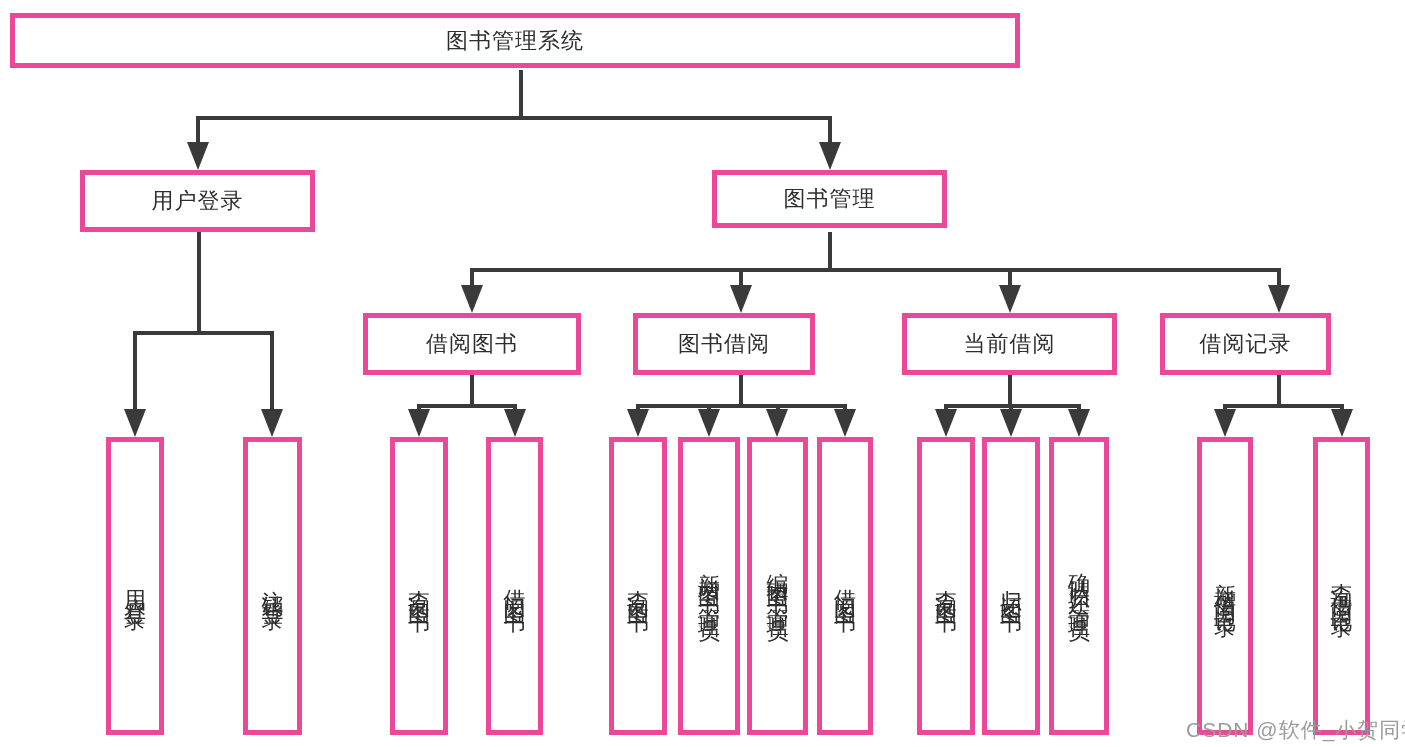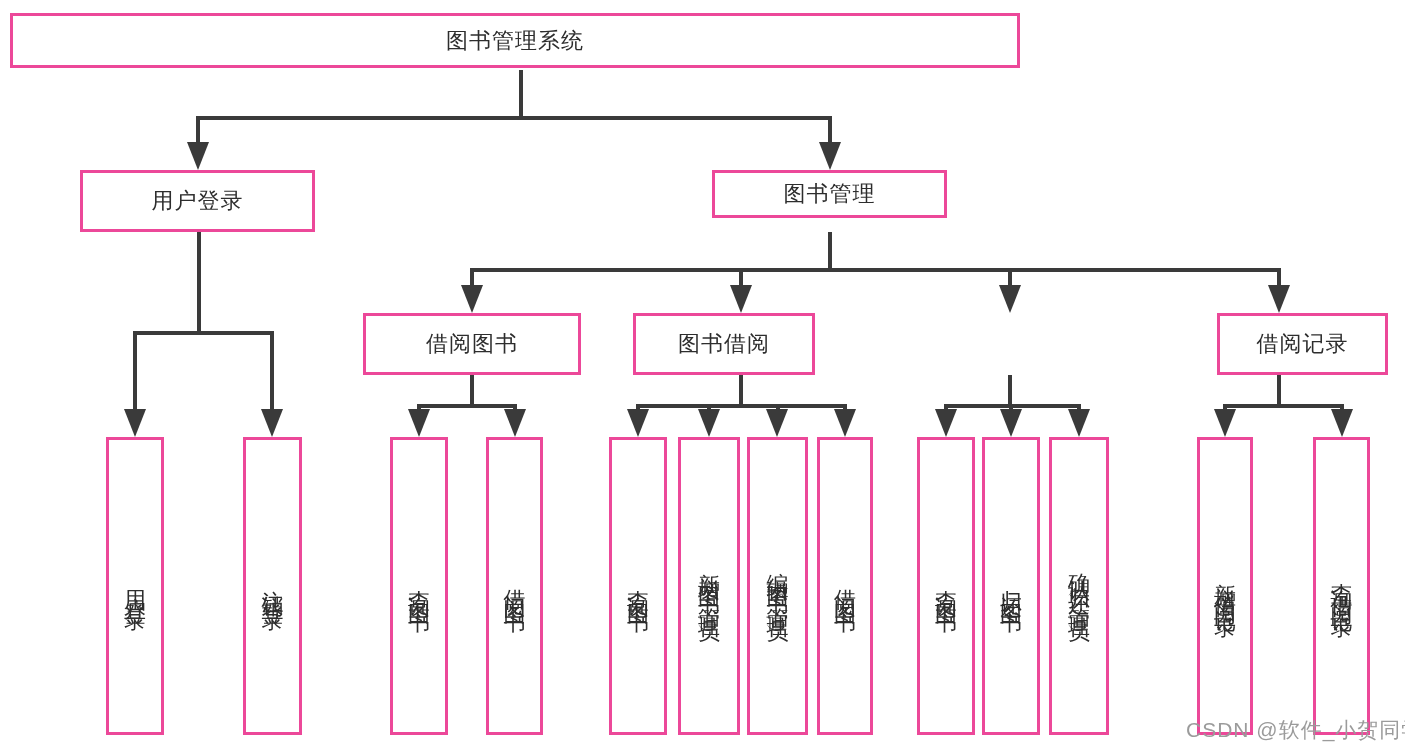--- a/index.html
+++ b/index.html
@@ -2,21 +2,21 @@
 <html lang="zh"><head>
 <meta charset="utf-8">
 <title>图书管理系统</title>
 <style>
   html,body{margin:0;padding:0;background:#fff;}
   .canvas{
     position:relative;width:1405px;height:747px;background:#ffffff;overflow:hidden;
     font-family:"Liberation Sans","DejaVu Sans",sans-serif;color:#2d2d2d;
   }
   .box{
-    position:absolute;box-sizing:border-box;border:3px solid #ec4899;background:#ffffff;
+    position:absolute;box-sizing:border-box;border:5px solid #ec4899;background:#ffffff;
     display:flex;align-items:center;justify-content:center;
     font-size:22px;color:#2d2d2d;letter-spacing:1px;
   }
   .vtext{
     writing-mode:vertical-rl;text-orientation:mixed;line-height:1;
     letter-spacing:7px;font-size:22px;
   }
   .ln{position:absolute;background:#3a3a3a;}
   .ar{
     position:absolute;width:0;height:0;
@@ -40,21 +40,21 @@
   <div class="ln" style="left:519px;top:70px;width:4px;height:48px"></div>
   <div class="ln" style="left:196px;top:116px;width:636px;height:4px"></div>
   <div class="ln" style="left:196px;top:116px;width:4px;height:28px"></div>
   <div class="ln" style="left:828px;top:116px;width:4px;height:28px"></div>
   <div class="ar" style="left:187px;top:142px"></div>
   <div class="ar" style="left:819px;top:142px"></div>
 
   <div class="box" style="left:80px;top:170px;width:235px;height:62px">
     <span>用户登录</span>
   </div>
-  <div class="box" style="left:712px;top:170px;width:235px;height:48px">
+  <div class="box" style="left:712px;top:170px;width:235px;height:58px">
     <span>图书管理</span>
   </div>
 
   <div class="ln" style="left:197px;top:232px;width:4px;height:103px"></div>
   <div class="ln" style="left:133px;top:331px;width:141px;height:4px"></div>
   <div class="ln" style="left:133px;top:331px;width:4px;height:80px"></div>
   <div class="ln" style="left:270px;top:331px;width:4px;height:80px"></div>
   <div class="ar" style="left:124px;top:409px"></div>
   <div class="ar" style="left:261px;top:409px"></div>
 
@@ -68,21 +68,24 @@
   <div class="ar" style="left:730px;top:285px"></div>
   <div class="ar" style="left:999px;top:285px"></div>
   <div class="ar" style="left:1268px;top:285px"></div>
 
   <div class="box" style="left:363px;top:313px;width:218px;height:62px">
     <span>借阅图书</span>
   </div>
   <div class="box" style="left:633px;top:313px;width:182px;height:62px">
     <span>图书借阅</span>
   </div>
-  <div class="box" style="left:1217px;top:313px;width:171px;height:62px">
+  <div class="box" style="left:902px;top:313px;width:215px;height:62px">
+    <span>当前借阅</span>
+  </div>
+  <div class="box" style="left:1160px;top:313px;width:171px;height:62px">
     <span>借阅记录</span>
   </div>
 
   <div class="ln" style="left:470px;top:375px;width:4px;height:33px"></div>
   <div class="ln" style="left:417px;top:404px;width:100px;height:4px"></div>
   <div class="ln" style="left:417px;top:404px;width:4px;height:10px"></div>
   <div class="ln" style="left:513px;top:404px;width:4px;height:10px"></div>
   <div class="ar" style="left:408px;top:409px"></div>
   <div class="ar" style="left:504px;top:409px"></div>
 

